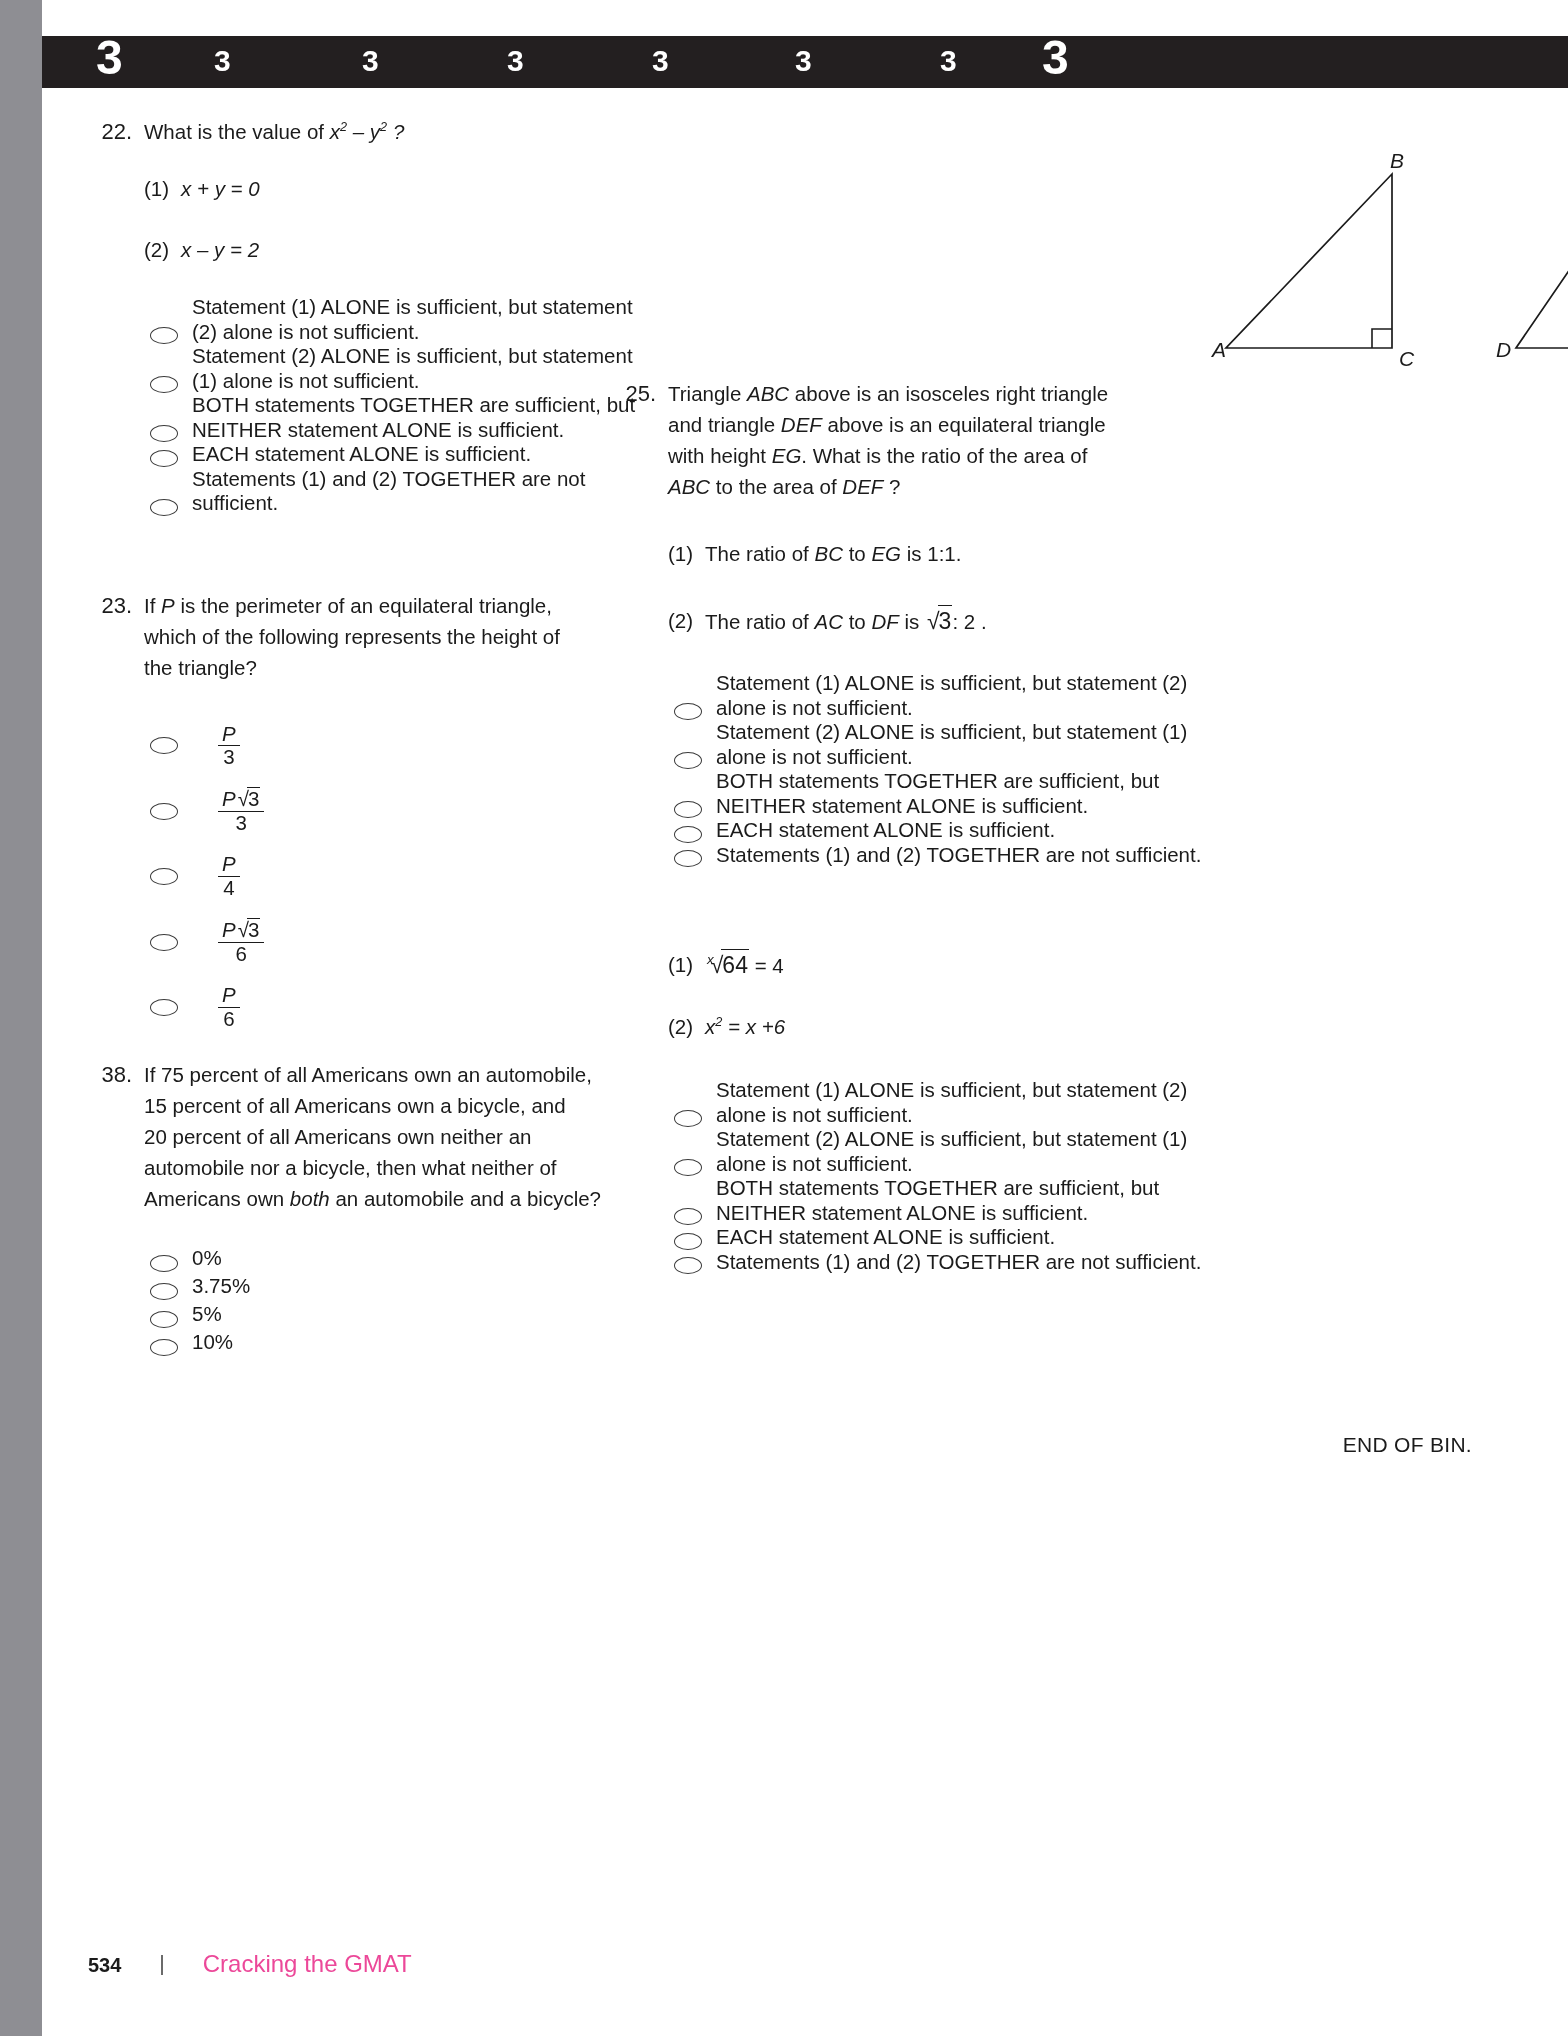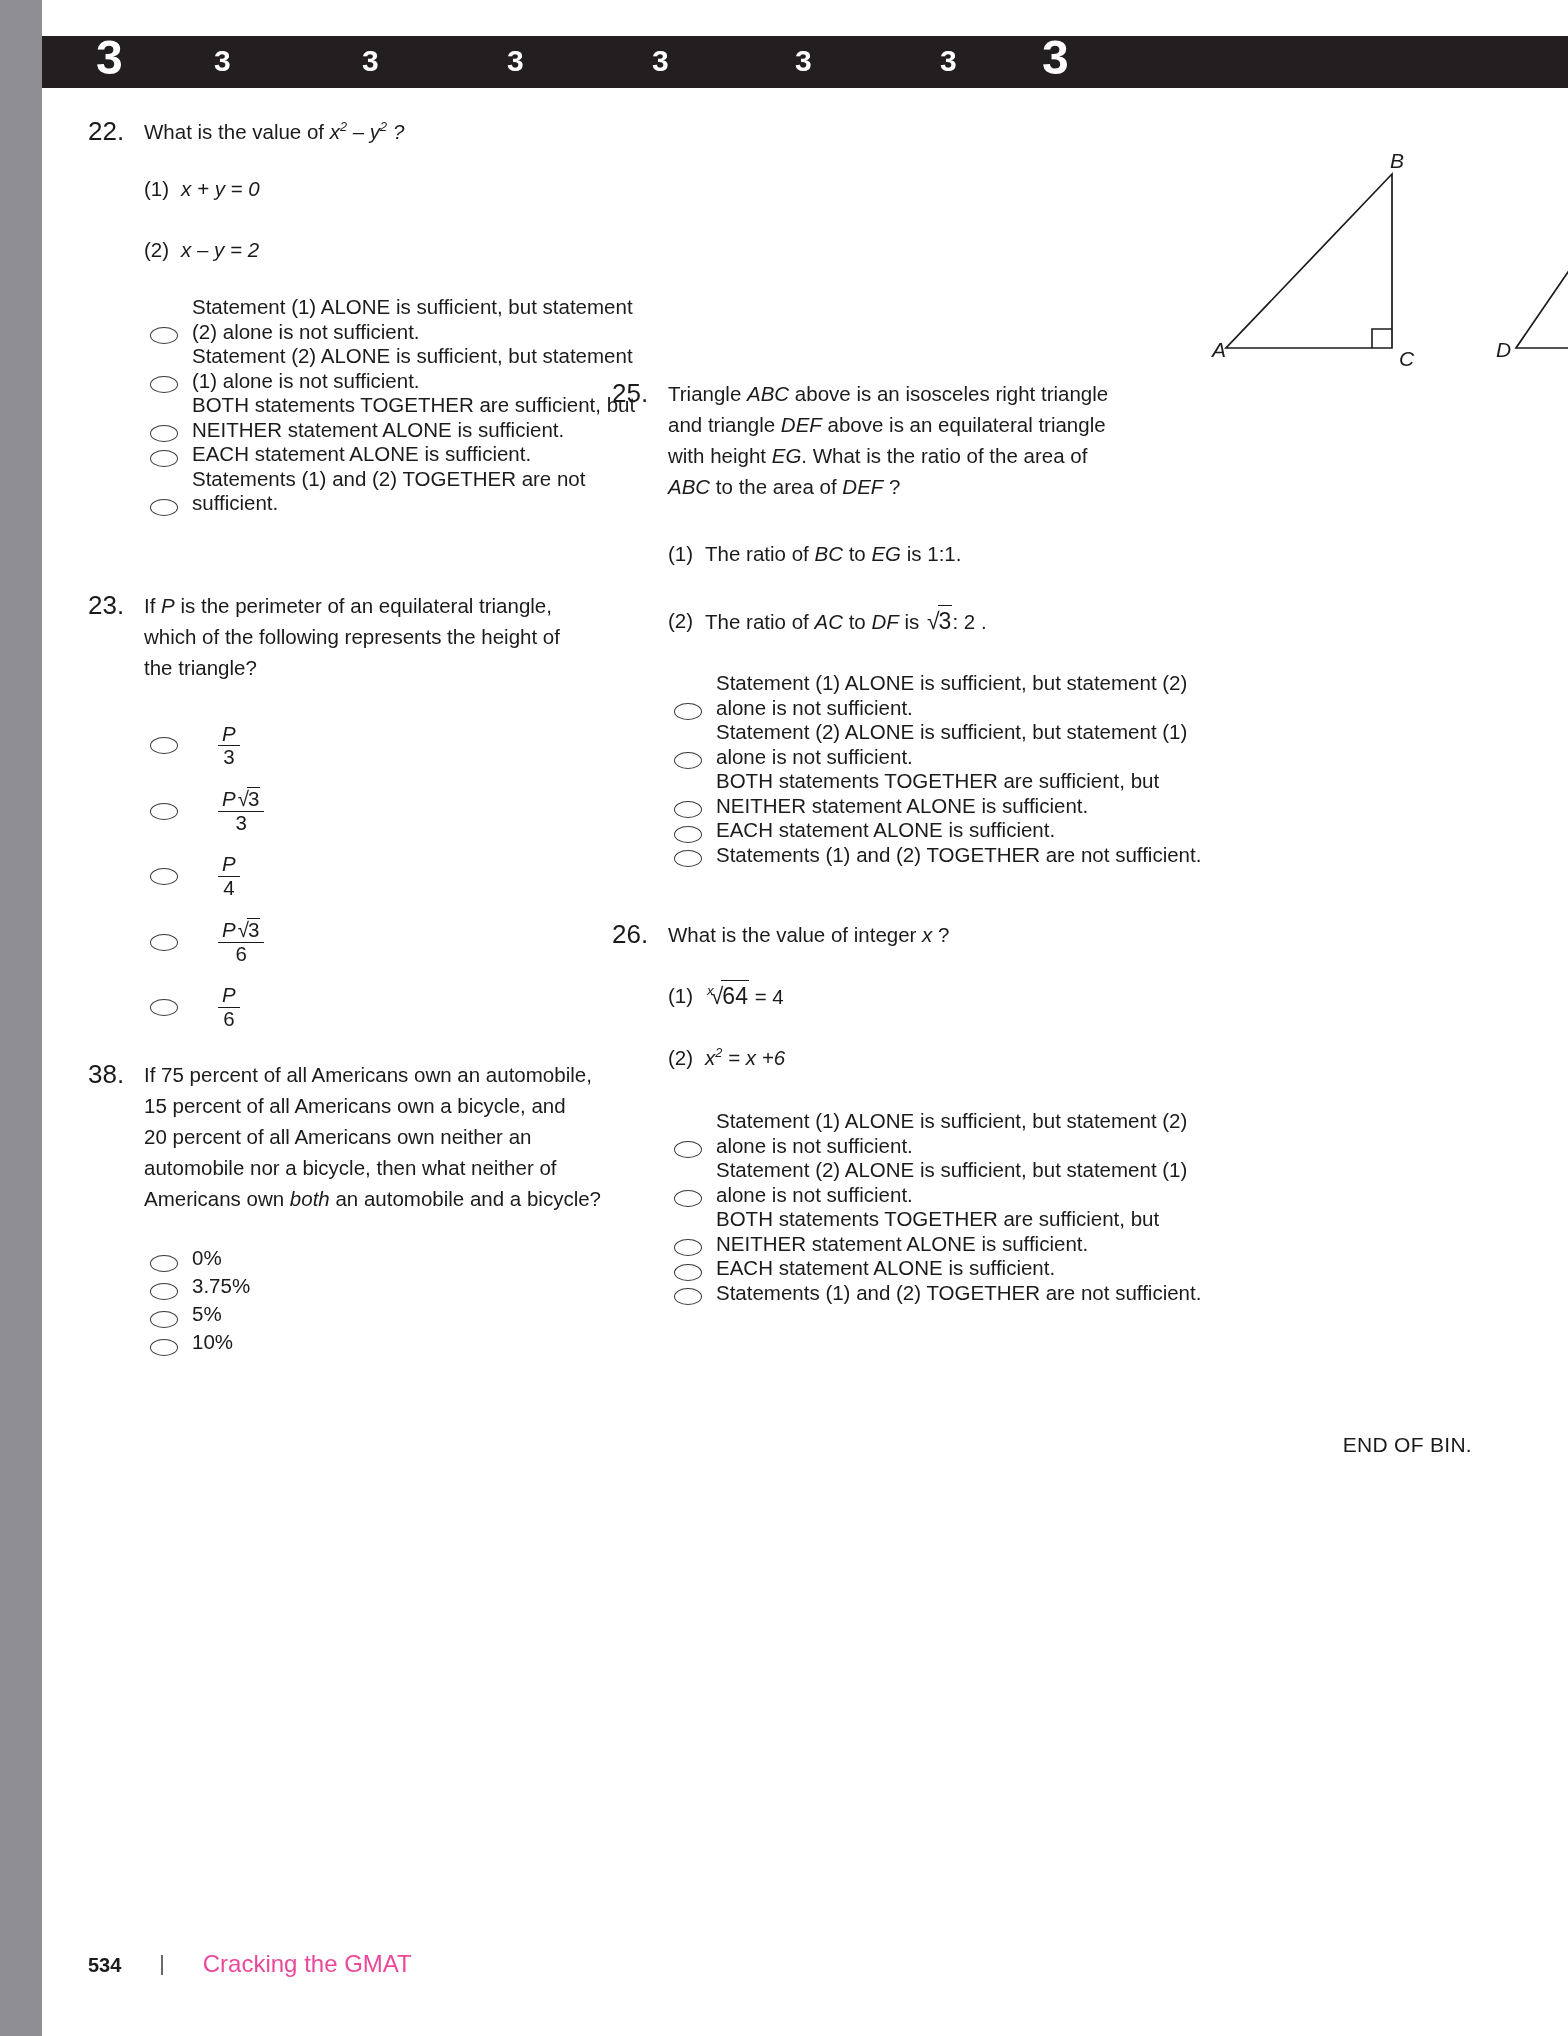--- a/index.html
+++ b/index.html
@@ -35,22 +35,22 @@
     position:absolute;left:42px;top:88px;width:1526px;height:1948px;
   }
 
   .col-left{position:absolute;left:46px;top:28px;width:560px;}
   .col-right{position:absolute;left:570px;top:28px;width:620px;}
 
   
   .q{position:relative;margin-bottom:0;}
   .q-row{display:flex;align-items:flex-start;}
   .q-num{
-    width:56px;flex:0 0 56px;text-align:left;
-    font-size:26px;line-height:31px;
+    width:56px;flex:0 0 56px;text-align:right;
+    font-size:22px;line-height:31px;
     padding-right:12px;box-sizing:border-box;
   }
   .q-text{font-size:20.5px;line-height:31px;}
   .ital{font-style:italic;}
   sup{font-size:0.62em;vertical-align:super;line-height:0;}
 
   
   .stmt{display:flex;font-size:20.5px;line-height:31px;}
   .stmt-lbl{flex:0 0 auto;padding-right:12px;}
   .stmt-body{flex:1 1 auto;}
@@ -344,24 +344,20 @@
             <span class="choice-text">EACH statement ALONE is sufficient.</span>
           </div>
           <div class="choice">
             <span class="oval"></span>
             <span class="choice-text">Statements (1) and (2) TOGETHER are not sufficient.</span>
           </div>
         </div>
       </div>
 
       <div class="q" style="margin-top:52px;">
-        <div class="q-row">
-          <div class="q-num">26.</div>
-          <div class="q-text"><span>What is the value of integer </span><span class="ital">x</span><span> ?</span></div>
-        </div>
 
         <div style="height:30px;"></div>
         <div class="stmt" style="margin-left:56px;">
           <span class="stmt-lbl">(1)</span>
           <span class="stmt-body">
             <span class="rad" style="font-size:23px;"><span class="idx ital">x</span><span class="sign">√</span><span class="rad-body">64</span></span>
             <span>= 4</span>
           </span>
         </div>
         <div style="height:30px;"></div>

